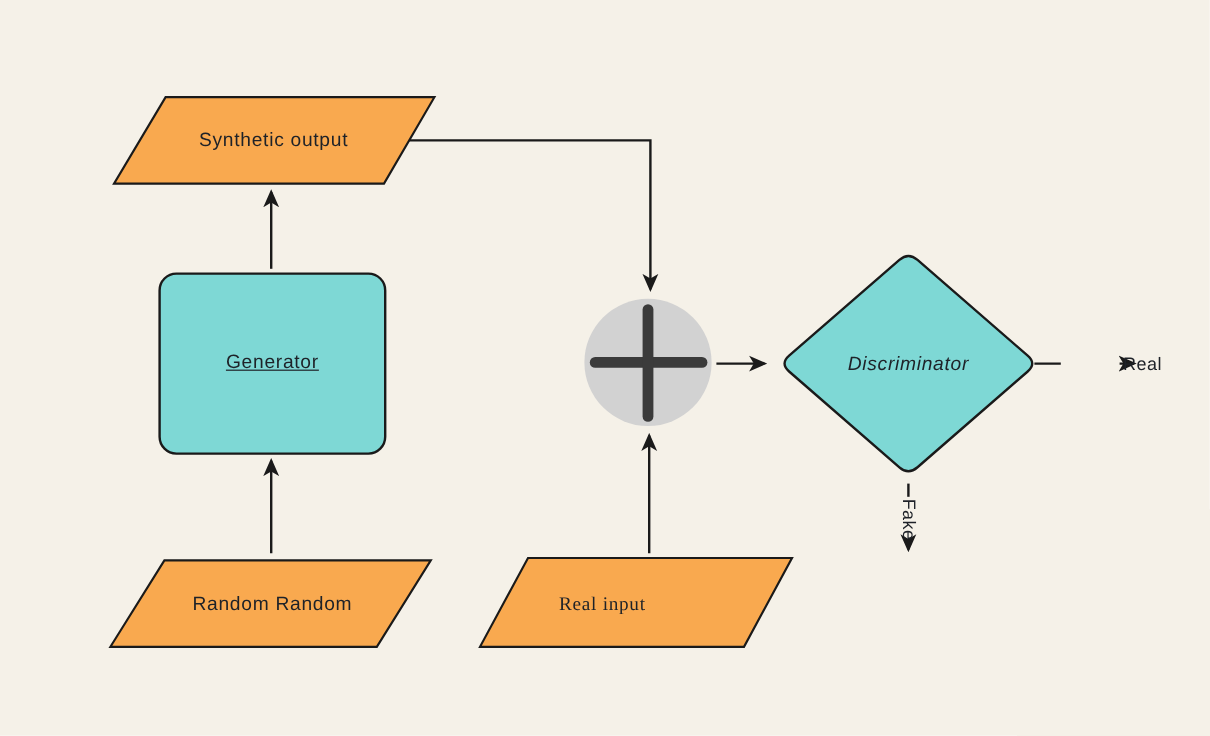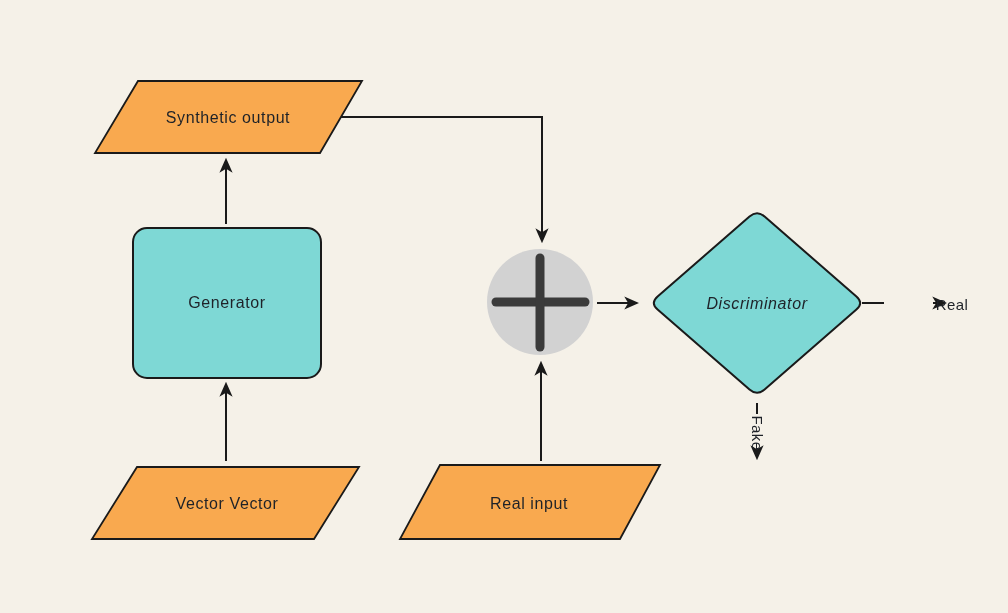--- a/index.html
+++ b/index.html
@@ -78,25 +78,25 @@
       <line x1="862" y1="303" x2="884" y2="303"></line>
       <line x1="933" y1="303" x2="945" y2="303" marker-end="url(#arrow)"></line>
 
       <line x1="757" y1="403" x2="757" y2="414"></line>
       <line x1="757" y1="450" x2="757" y2="458" marker-end="url(#arrow)"></line>
     </g>
   </svg>
 
   <div class="label" style="left:228px; top:118px;">Synthetic output</div>
 
-  <div class="label" style="left:227px; top:303px;">Generator</div>
+  <div class="label" style="left:227px; top:303px;text-decoration:underline;">Generator</div>
 
-  <div class="label" style="left:227px; top:504px;">Vector Vector</div>
+  <div class="label" style="left:227px; top:504px;">Random Random</div>
 
-  <div class="label" style="left:529px; top:504px;">Real input</div>
+  <div class="label" style="left:502px; top:504px;font-family:Liberation Serif, serif;">Real input</div>
 
   <div class="label" style="left:757px; top:304px;font-style:italic;">Discriminator</div>
 
   <div class="label small" style="left:952px; top:304px;">Real</div>
 
   <div class="label small rotated" style="left:757px; top:433px;">Fake</div>
 
 </div>
 
 </body></html>

